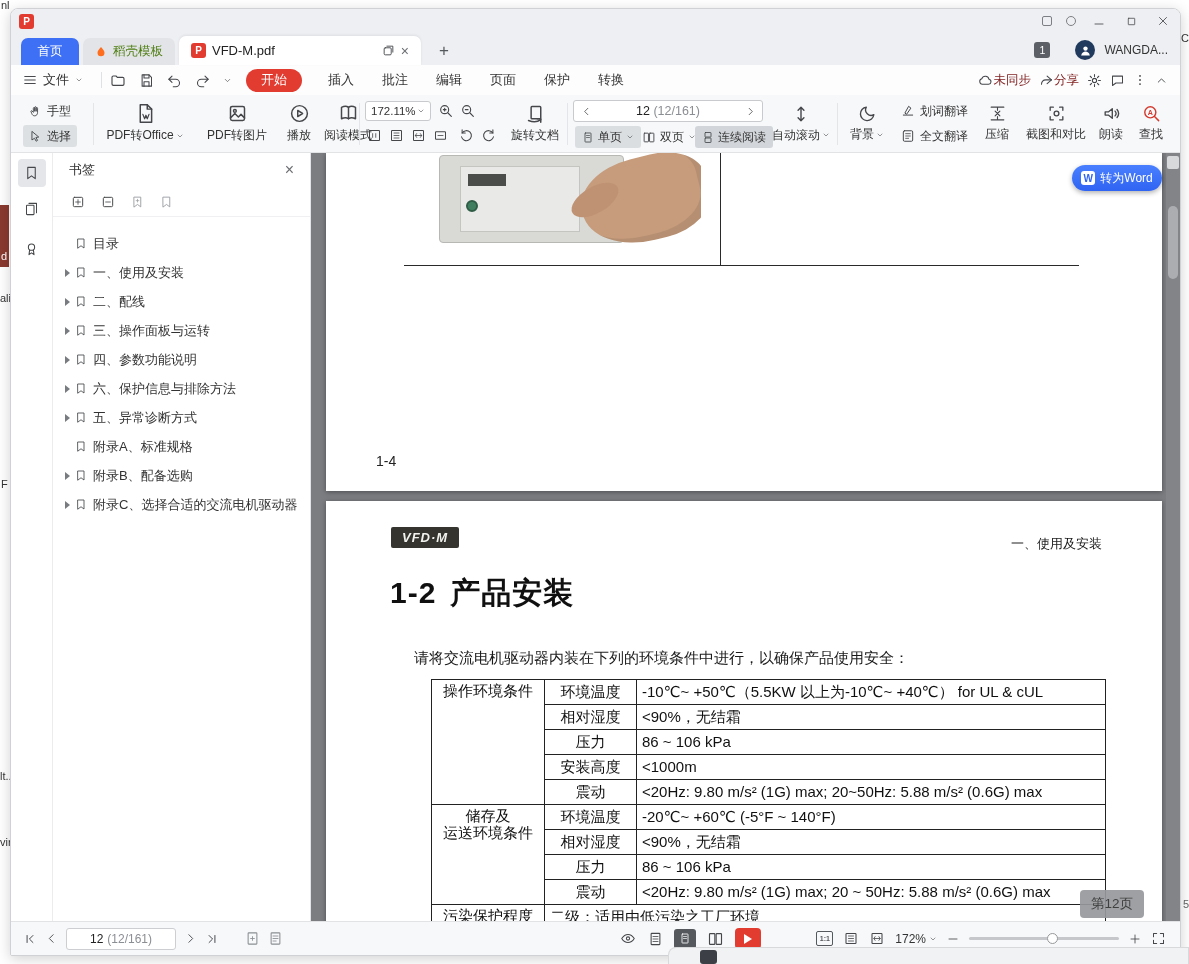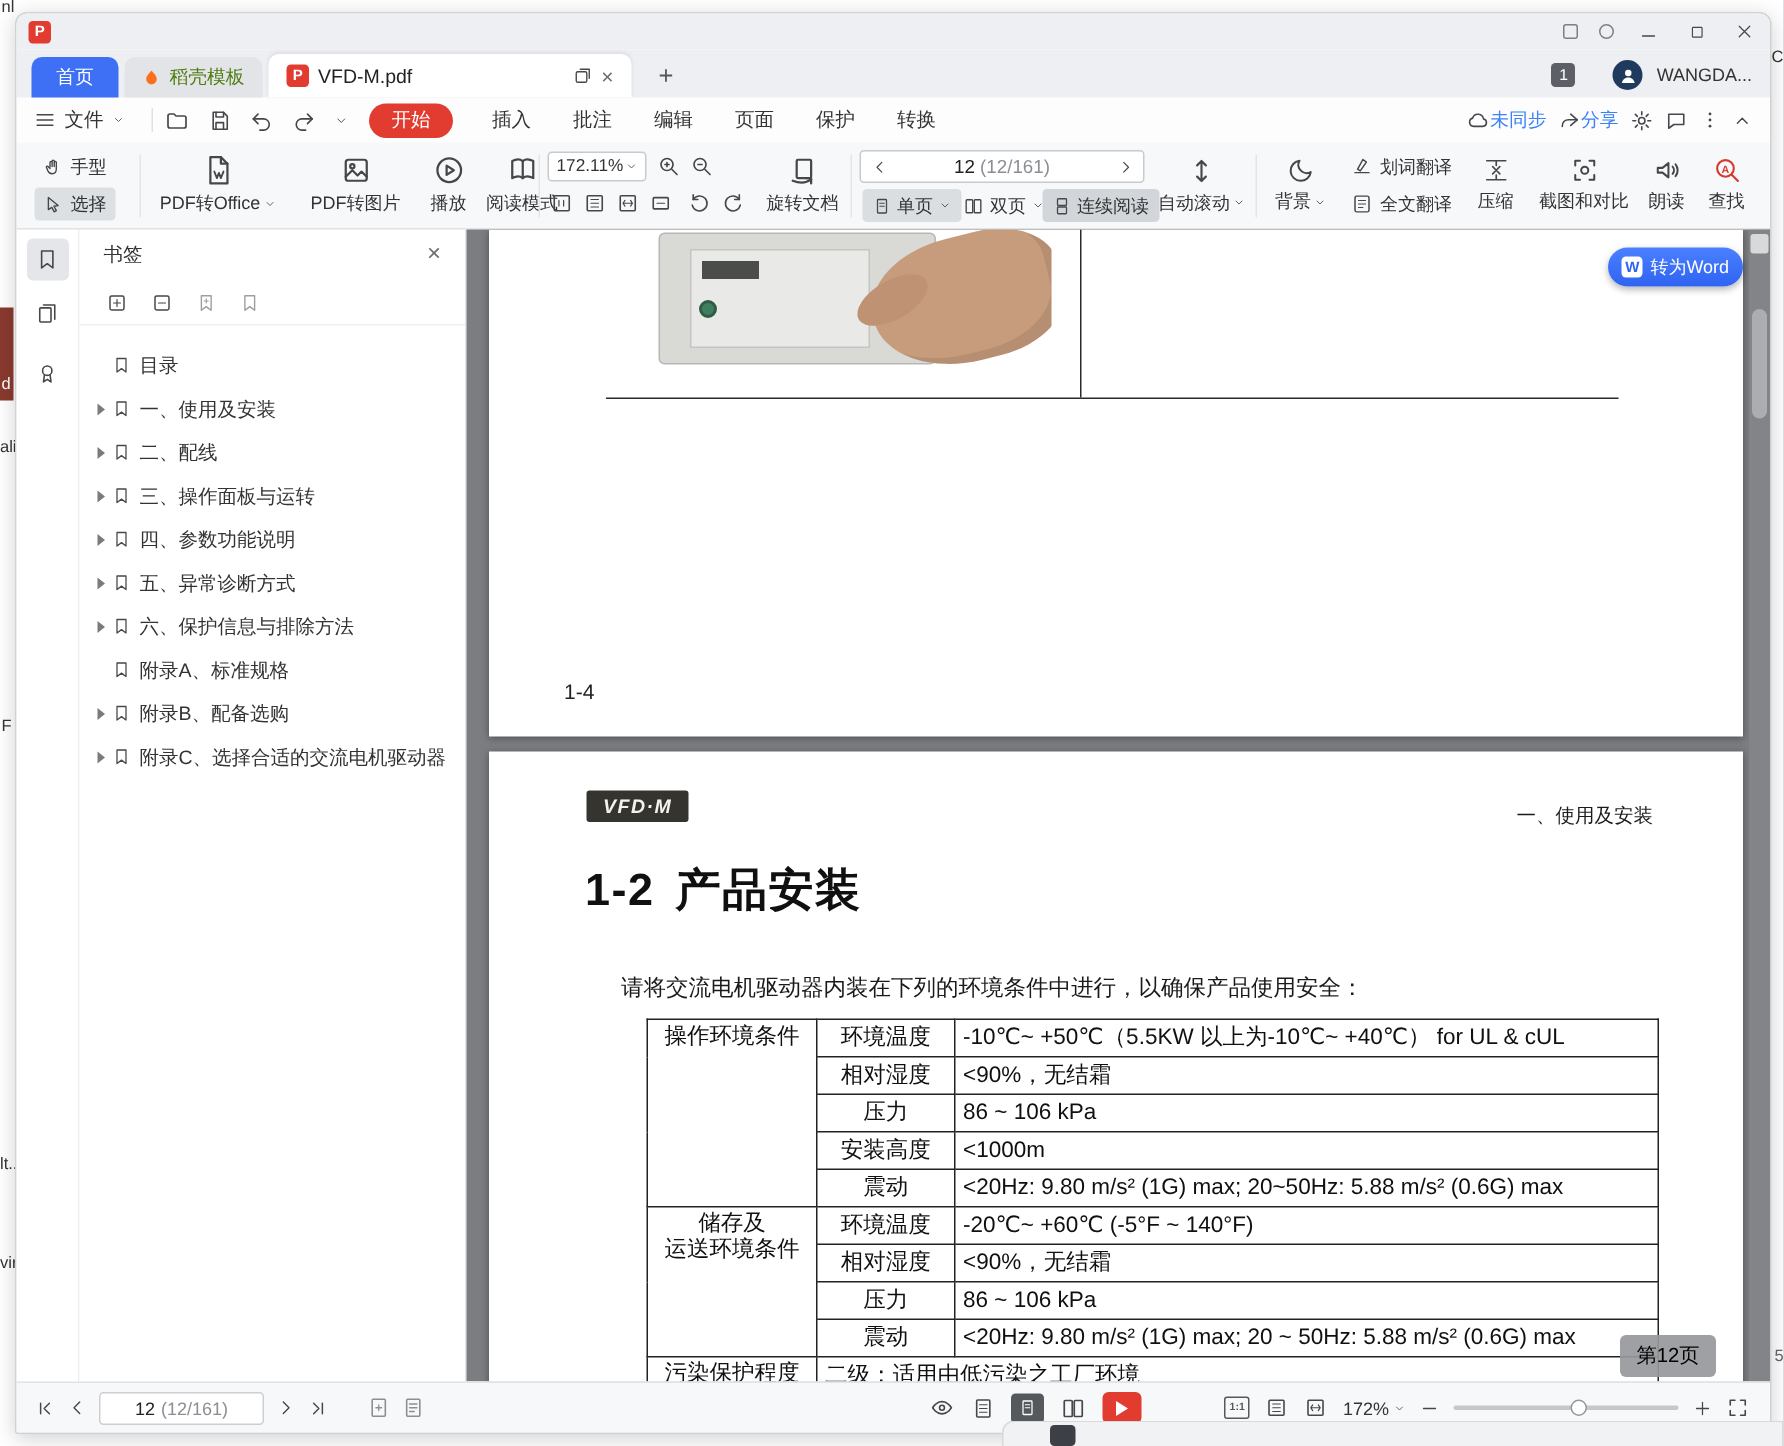--- a/index.html
+++ b/index.html
@@ -33,21 +33,21 @@
 .numbadge{min-width:16px;height:16px;background:#5c6066;border-radius:3px;color:#fff;font-size:10.5px;display:flex;align-items:center;justify-content:center;padding:0 3px;margin-right:16px;}
 .avatar{width:20px;height:20px;border-radius:50%;background:#203a5e;display:flex;align-items:center;justify-content:center;}
 .acctname{font-size:12px;color:#333;}
 
 .menubar{height:30px;background:#fdfdfe;display:flex;align-items:center;padding:0 12px;flex:0 0 auto;font-size:13px;color:#333;}
 .mb-file{display:flex;align-items:center;gap:6px;margin-right:10px;}
 .mb-sep{width:1px;height:16px;background:#e0e1e4;margin:0 8px;}
 .mb-icons{display:flex;align-items:center;gap:13px;margin-right:14px;}
 .startpill{background:#e23c31;color:#fff;border-radius:13px;height:23px;padding:0 15px;display:flex;align-items:center;font-size:13px;margin-right:12px;}
 .mb-item{padding:0 14px;color:#333;text-align:center;}
-.mb-right{margin-left:auto;display:flex;align-items:center;gap:8px;color:#3b82f6;font-size:12.5px;}
+.mb-right{margin-left:auto;display:flex;align-items:center;gap:8px;color:#7f1d1d;font-size:12.5px;}
 .mb-right .lbl{margin-left:-8px;}
 
 .toolbar{height:58px;background:#f7f8fa;border-bottom:1px solid #e2e3e5;position:relative;flex:0 0 auto;font-size:12px;color:#333;}
 .vsep{position:absolute;top:8px;height:42px;width:1px;background:#e4e5e8;}
 .mini{position:absolute;height:22px;display:flex;align-items:center;gap:5px;padding:0 6px;border-radius:3px;font-size:12px;color:#333;}
 .sel{background:#dde0e3;}
 .tall{position:absolute;top:4px;height:49px;display:flex;flex-direction:column;align-items:center;justify-content:center;gap:3px;font-size:12px;color:#333;text-align:center;}
 .tlabel{display:flex;align-items:center;gap:2px;white-space:nowrap;}
 .zoombox{position:absolute;left:354px;top:6px;width:66px;height:20px;background:#fff;border:1px solid #c8cacd;border-radius:3px;display:flex;align-items:center;justify-content:space-between;padding:0 5px;font-size:11.5px;color:#333;}
 .smicon{position:absolute;width:18px;height:18px;display:flex;align-items:center;justify-content:center;}
@@ -93,21 +93,21 @@
 .ptitle{position:absolute;left:64px;top:72px;font-size:30px;font-weight:bold;color:#101010;letter-spacing:1px;}
 .ptitle .num{margin-right:14px;font-family:"Liberation Sans",sans-serif;}
 .pintro{position:absolute;left:88px;top:148px;font-size:15px;color:#1a1a1a;}
 .envtable{position:absolute;left:105px;top:178px;width:675px;border-collapse:collapse;table-layout:fixed;font-size:15px;color:#101010;}
 .envtable td{border:1px solid #222;height:25px;padding:0 5px;line-height:1.1;}
 .envtable .tgroup{width:113px;text-align:center;vertical-align:top;padding-top:3px;white-space:pre-line;}
 .envtable .tparam{width:92px;text-align:center;}
 .envtable .tvalue{text-align:left;white-space:nowrap;overflow:hidden;}
 .toword{position:absolute;left:761px;top:12px;width:90px;height:26px;border-radius:13px;background:linear-gradient(180deg,#4a80ff,#2f63f2);color:#fff;font-size:12px;display:flex;align-items:center;justify-content:center;gap:5px;box-shadow:0 2px 5px rgba(0,0,0,.3);z-index:5;}
 .toword .wbox{width:14px;height:14px;background:#fff;color:#2f63f2;border-radius:3px;font-size:10px;font-weight:bold;display:flex;align-items:center;justify-content:center;}
-.pgbadge{position:absolute;left:769px;top:737px;width:64px;height:28px;background:rgba(150,152,155,.92);color:#000000;border-radius:4px;font-size:13.5px;display:flex;align-items:center;justify-content:center;z-index:6;}
+.pgbadge{position:absolute;left:769px;top:737px;width:64px;height:28px;background:rgba(150,152,155,.92);color:#404040;border-radius:4px;font-size:13.5px;display:flex;align-items:center;justify-content:center;z-index:6;}
 .scrolltrack{position:absolute;right:0;top:0;width:14px;height:100%;background:#828487;}
 .scrollup{position:absolute;right:1px;top:3px;width:12px;height:13px;background:#d8d9db;border-radius:2px;}
 .scrollthumb{position:absolute;right:2px;top:53px;width:10px;height:73px;background:#abadb0;border-radius:5px;}
 
 .statusbar{height:34px;background:#f7f8fa;border-top:1px solid #e2e3e5;position:relative;flex:0 0 auto;}
 .sb-left{position:absolute;left:12px;top:0;height:33px;display:flex;align-items:center;gap:8px;}
 .sb-box{width:110px;height:22px;background:#fff;border:1px solid #cdced1;border-radius:3px;display:flex;align-items:center;justify-content:center;gap:4px;font-size:12px;color:#222;}
 .sb-box .gray{color:#8b8e93;}
 .sb-center{position:absolute;left:608px;top:0;height:33px;display:flex;align-items:center;gap:11px;}
 .sb-selected{width:22px;height:20px;background:#55585c;border-radius:3px;display:flex;align-items:center;justify-content:center;}
@@ -559,28 +559,28 @@
             <svg class="ic" width="12" height="13" viewBox="0 0 24 24">
               <path d="M6 3h12v18l-6-4.5L6 21z"></path>
             </svg>
             <span class="bm-label">四、参数功能说明</span>
           </div>
           <div class="bm-item">
             <span class="bm-arrow"></span>
             <svg class="ic" width="12" height="13" viewBox="0 0 24 24">
               <path d="M6 3h12v18l-6-4.5L6 21z"></path>
             </svg>
+            <span class="bm-label">六、保护信息与排除方法</span>
+          </div>
+          <div class="bm-item">
+            <span class="bm-arrow"></span>
+            <svg class="ic" width="12" height="13" viewBox="0 0 24 24">
+              <path d="M6 3h12v18l-6-4.5L6 21z"></path>
+            </svg>
             <span class="bm-label">五、异常诊断方式</span>
-          </div>
-          <div class="bm-item">
-            <span class="bm-arrow"></span>
-            <svg class="ic" width="12" height="13" viewBox="0 0 24 24">
-              <path d="M6 3h12v18l-6-4.5L6 21z"></path>
-            </svg>
-            <span class="bm-label">六、保护信息与排除方法</span>
           </div>
           <div class="bm-item">
             <span class="bm-arrow bm-hidden"></span>
             <svg class="ic" width="12" height="13" viewBox="0 0 24 24">
               <path d="M6 3h12v18l-6-4.5L6 21z"></path>
             </svg>
             <span class="bm-label">附录A、标准规格</span>
           </div>
           <div class="bm-item">
             <span class="bm-arrow"></span>

